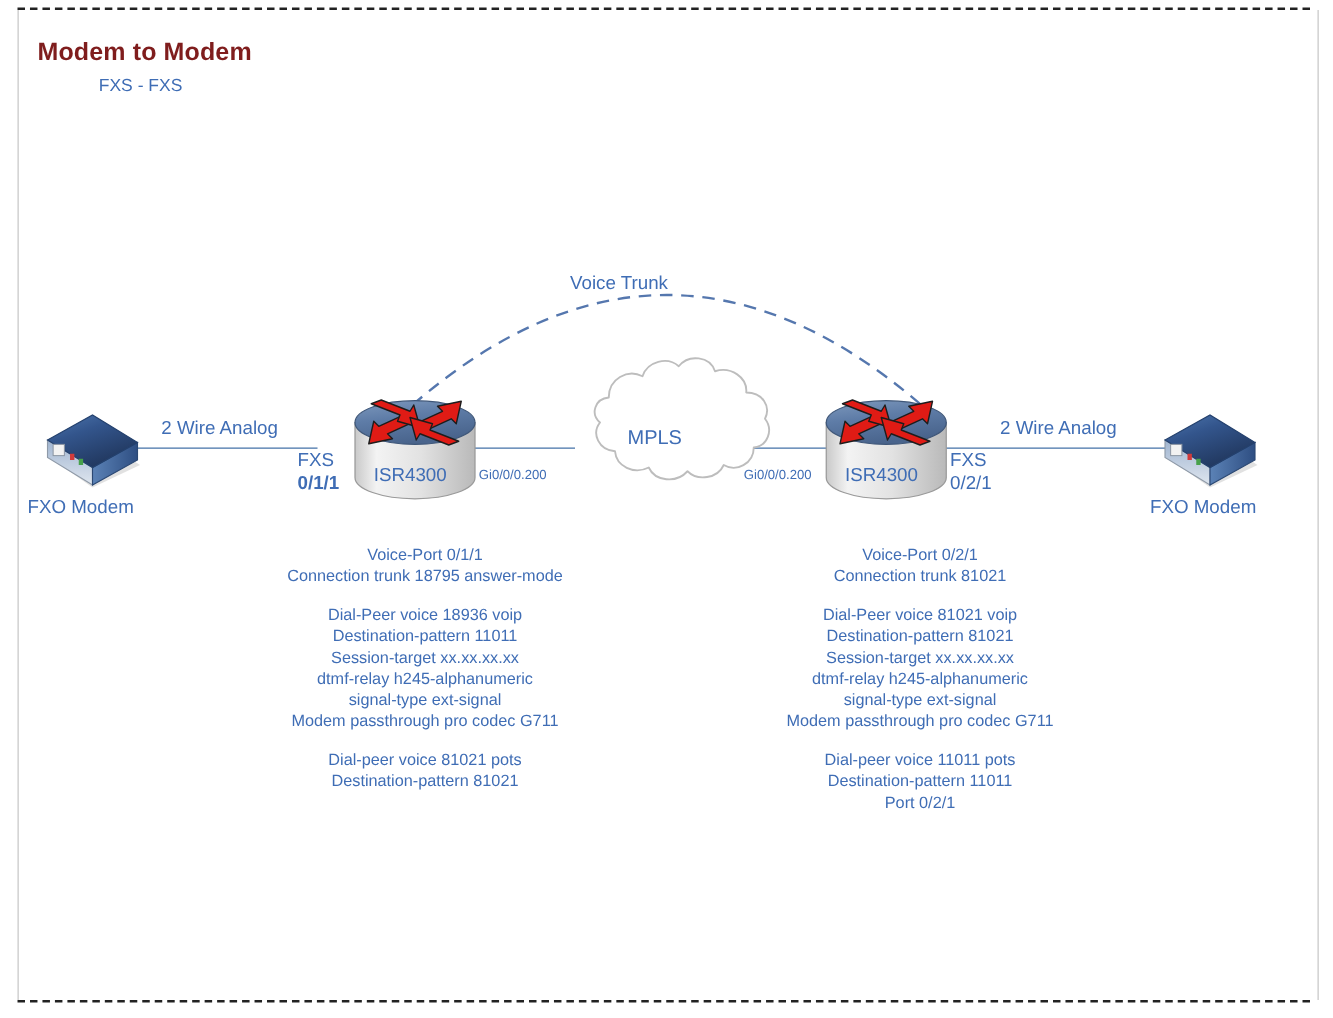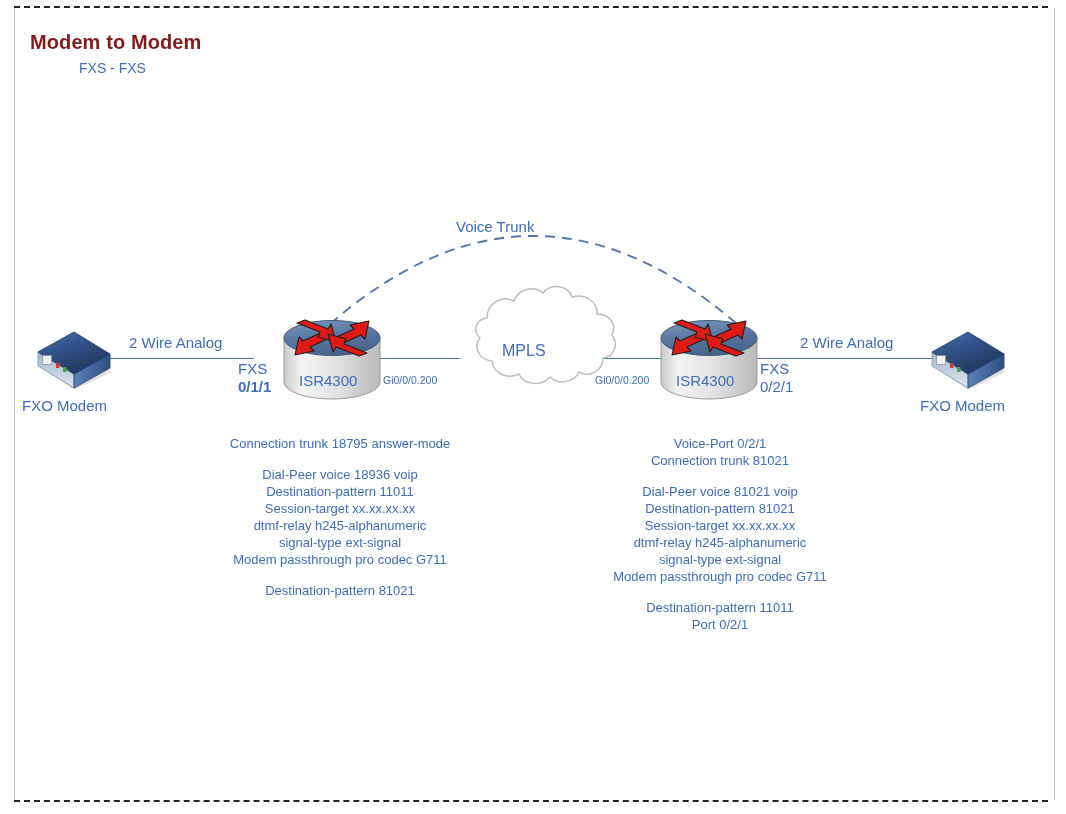--- a/index.html
+++ b/index.html
@@ -235,40 +235,43 @@
   <div class="lbl lbl-15 center" style="left:238px; top:360px; width:60px;">FXS</div>
   <div class="lbl lbl-15 center" style="left:238px; top:378px; width:60px;font-weight:bold;">0/1/1</div>
 
   <div class="lbl lbl-15 center" style="left:760px; top:360px; width:60px;">FXS</div>
   <div class="lbl lbl-15 center" style="left:760px; top:378px; width:60px;">0/2/1</div>
 
   <div class="lbl lbl-10" style="left:383px; top:374px;">Gi0/0/0.200</div>
   <div class="lbl lbl-10" style="left:595px; top:374px;">Gi0/0/0.200</div>
 
   <div class="config" style="left:180px; top:435px; width:320px;">
+    <span class="ln">Voice-Port 0/1/1</span>
     <span class="ln">Connection trunk 18795 answer-mode</span>
     <span class="gap"></span>
     <span class="ln">Dial-Peer voice 18936 voip</span>
     <span class="ln">Destination-pattern 11011</span>
     <span class="ln">Session-target xx.xx.xx.xx</span>
     <span class="ln">dtmf-relay h245-alphanumeric</span>
     <span class="ln">signal-type ext-signal</span>
     <span class="ln">Modem passthrough pro codec G711</span>
     <span class="gap"></span>
+    <span class="ln">Dial-peer voice 81021 pots</span>
     <span class="ln">Destination-pattern 81021</span>
   </div>
 
-  <div class="config" style="left:560px; top:435px; width:320px;text-align:center;">
+  <div class="config" style="left:576px; top:435px; width:320px;text-align:center;">
     <span class="ln">Voice-Port 0/2/1</span>
     <span class="ln">Connection trunk 81021</span>
     <span class="gap"></span>
     <span class="ln">Dial-Peer voice 81021 voip</span>
     <span class="ln">Destination-pattern 81021</span>
     <span class="ln">Session-target xx.xx.xx.xx</span>
     <span class="ln">dtmf-relay h245-alphanumeric</span>
     <span class="ln">signal-type ext-signal</span>
     <span class="ln">Modem passthrough pro codec G711</span>
     <span class="gap"></span>
+    <span class="ln">Dial-peer voice 11011 pots</span>
     <span class="ln">Destination-pattern 11011</span>
     <span class="ln">Port 0/2/1</span>
   </div>
 
 </div>
 
 </body></html>

